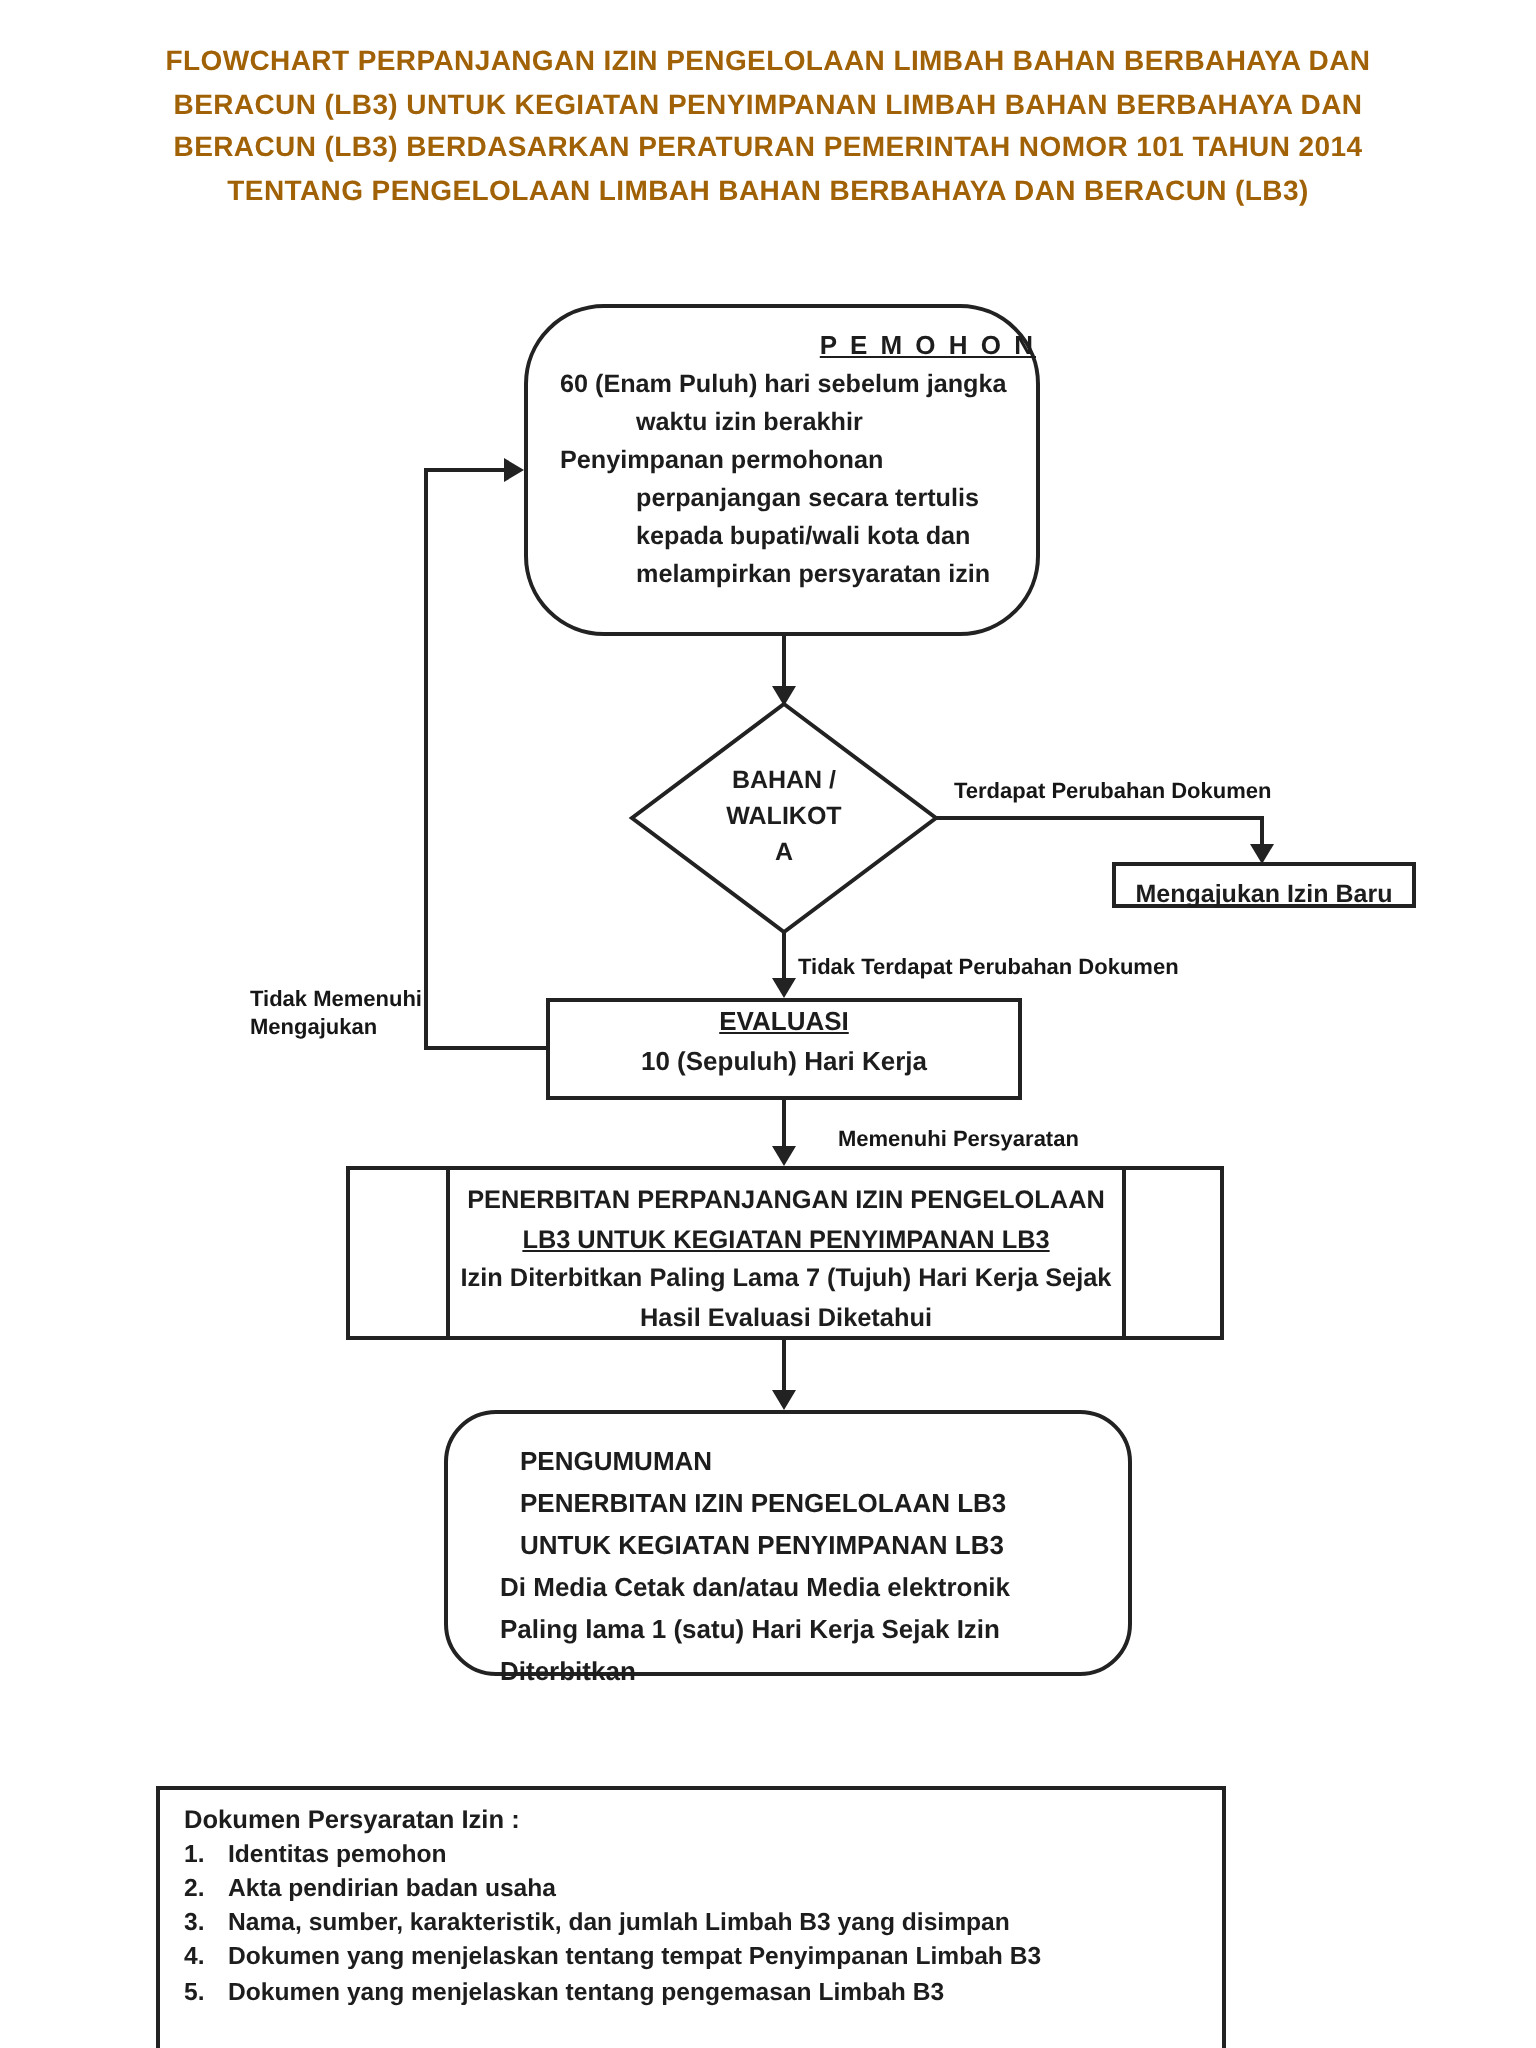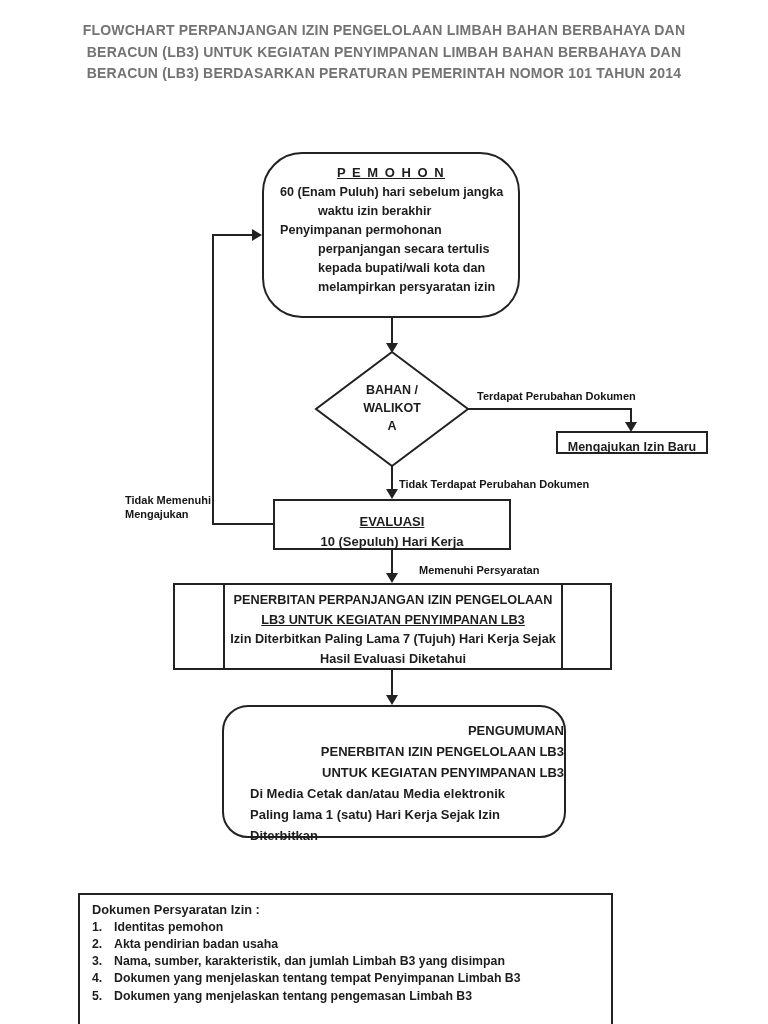--- a/index.html
+++ b/index.html
@@ -4,52 +4,52 @@
 <style>
   html,body{margin:0;padding:0;background:#ffffff;}
   .canvas{
     position:relative;width:768px;height:1024px;background:#ffffff;
     font-family:"Liberation Sans", sans-serif;color:#1d1d1d;overflow:hidden;
     -webkit-font-smoothing:antialiased;
   }
   .page-title{
     position:absolute;left:42px;right:42px;top:20px;
     text-align:center;font-weight:700;font-size:14px;line-height:21.5px;
-    letter-spacing:.2px;color:#737373;
+    letter-spacing:.2px;color:#a16207;
   }
   .box{position:absolute;border:2px solid #222;background:#fff;box-sizing:border-box;}
   
   .pemohon{left:262px;top:152px;width:258px;height:166px;border-radius:40px;padding-top:11px;}
-  .pemohon-title{text-align:center;font-weight:700;font-size:13px;text-decoration:underline;letter-spacing:1.5px;margin-bottom:2px;}
+  .pemohon-title{text-align:right;font-weight:700;font-size:13px;text-decoration:underline;letter-spacing:1.5px;margin-bottom:2px;}
   .pemohon-lines{font-weight:700;font-size:12.6px;line-height:19px;padding:1px 10px 0 16px;}
   .pemohon-lines .ln.ind{padding-left:38px;}
   
   .diamond-label{
     position:absolute;left:316px;top:381px;width:152px;text-align:center;
     font-weight:700;font-size:12.5px;line-height:18px;
   }
   
   .new-permit{left:556px;top:431px;width:152px;height:23px;text-align:center;
     font-weight:700;font-size:12.5px;line-height:29px;}
   
-  .evaluasi{left:273px;top:499px;width:238px;height:51px;text-align:center;padding-top:11px;}
+  .evaluasi{left:273px;top:499px;width:238px;height:51px;text-align:center;padding-top:0;}
   .evaluasi-title{font-weight:700;font-size:13px;line-height:20px;text-decoration:underline;}
   .evaluasi-sub{font-weight:700;font-size:13px;line-height:20px;}
   
   .penerbitan{left:173px;top:583px;width:439px;height:87px;}
   .penerbitan .divider{position:absolute;top:0;bottom:0;width:2px;background:#222;}
   .penerbitan .div-left{left:48px;}
   .penerbitan .div-right{right:47px;}
   .penerbitan-text{position:absolute;left:52px;right:51px;top:6px;text-align:center;
     font-weight:700;font-size:12.7px;line-height:19.5px;}
   .penerbitan-text .ln.ul{text-decoration:underline;}
   
   .pengumuman{left:222px;top:705px;width:344px;height:133px;border-radius:26px;padding-top:13px;}
   .pengumuman-lines{font-weight:700;font-size:13px;line-height:21px;}
-  .pengumuman-lines .ln{text-align:right;}
+  .pengumuman-lines .ln{text-align:left;padding-left:36px;}
   .pengumuman-lines .ln.left{text-align:left;padding-left:26px;}
   
   .requirements{left:78px;top:893px;width:535px;height:134px;padding:6px 10px 0 12px;}
   .req-title{font-weight:700;font-size:12.8px;line-height:17.5px;}
   .req-item{font-weight:700;font-size:12.3px;line-height:17.3px;display:flex;}
   .req-item .num{width:22px;flex:0 0 22px;}
   
   .edge-label{position:absolute;font-weight:700;font-size:11px;line-height:14px;color:#161616;}
   .lbl-change{left:477px;top:389px;}
   .lbl-nochange{left:399px;top:477px;}
@@ -59,20 +59,21 @@
 </style>
 </head>
 <body>
 
 <div class="canvas">
 
   <div class="page-title">
       <div>FLOWCHART PERPANJANGAN IZIN PENGELOLAAN LIMBAH BAHAN BERBAHAYA DAN</div>
       <div>BERACUN (LB3) UNTUK KEGIATAN PENYIMPANAN LIMBAH BAHAN BERBAHAYA DAN</div>
       <div>BERACUN (LB3) BERDASARKAN PERATURAN PEMERINTAH NOMOR 101 TAHUN 2014</div>
+      <div>TENTANG PENGELOLAAN LIMBAH BAHAN BERBAHAYA DAN BERACUN (LB3)</div>
     </div>
 
   <div class="box pemohon">
     <div class="pemohon-title">P E M O H O N</div>
     <div class="pemohon-lines">
         <div class="ln">60 (Enam Puluh) hari sebelum jangka</div>
         <div class="ln ind">waktu izin berakhir</div>
         <div class="ln">Penyimpanan permohonan</div>
         <div class="ln ind">perpanjangan secara tertulis</div>
         <div class="ln ind">kepada bupati/wali kota dan</div>

